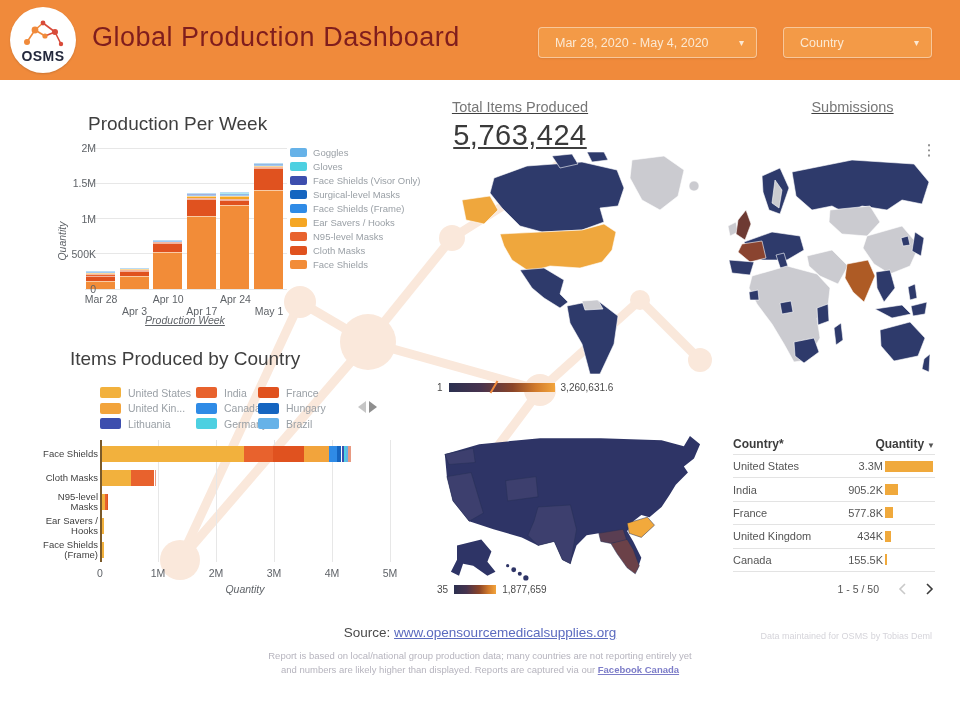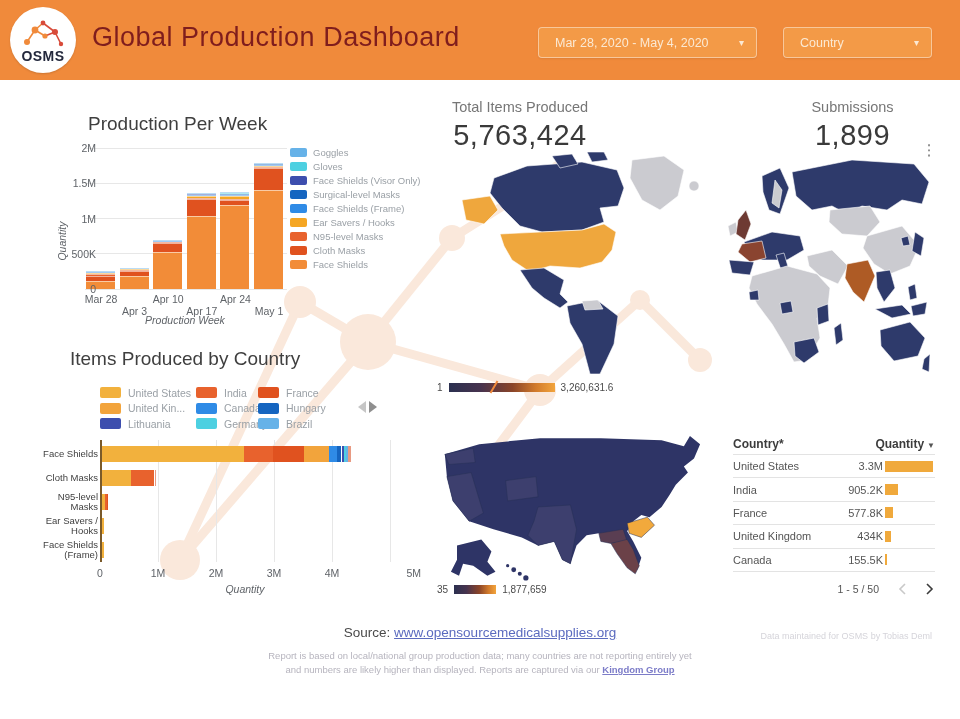--- a/index.html
+++ b/index.html
@@ -15,41 +15,41 @@
   .dropdown{position:absolute;top:27px;height:31px;background:#F39A47;border:1px solid rgba(255,255,255,.45);
             border-radius:4px;display:flex;align-items:center;justify-content:space-between;
             padding:0 12px 0 16px;box-sizing:border-box;color:#FBE9D3;font-size:12.5px;cursor:pointer;
             box-shadow:0 1px 2px rgba(0,0,0,.08);}
   .dd-date{left:538px;width:219px;}
   .dd-country{left:783px;width:149px;}
   .dd-caret{font-size:10px;color:#FBE9D3;margin-left:10px;}
   
   .watermark{position:absolute;left:0;top:80px;z-index:0;}
   
-  .stat{position:absolute;text-align:center;z-index:2;}
+  .stat{position:absolute;text-align:center;z-index:2;text-decoration:underline;}
   .stat-label{font-size:14.5px;color:#767676;}
   .stat-value{font-size:29px;color:#3a3a3a;margin-top:4px;letter-spacing:.5px;}
   .stat1{left:425px;top:99px;width:190px;}
   .stat2{left:630px;top:99px;width:155px;}
   .stat3{left:785px;top:99px;width:135px;}
   .kebab{position:absolute;left:920px;top:139px;width:18px;height:22px;font-size:15px;color:#777;
          text-align:center;line-height:22px;cursor:pointer;z-index:3;}
   
   .ppw-title{position:absolute;left:88px;top:113px;font-size:19px;color:#3f3f3f;z-index:2;}
   #ppw-chart{position:absolute;left:0px;top:140px;width:420px;height:195px;z-index:2;}
   #ppw-plot{position:absolute;left:85px;top:8px;width:202px;height:141px;}
   .ppw-grid{position:absolute;left:0;width:202px;height:1px;background:#e7e7e7;}
   .ppw-bar{position:absolute;bottom:0;width:29px;}
   .ppw-seg{position:absolute;width:29px;box-sizing:border-box;border-top:1px solid rgba(255,255,255,.55);}
   .ppw-ylab{position:absolute;right:324px;text-align:right;font-size:10.5px;color:#5f6368;width:40px;}
   .ppw-ylabel{position:absolute;left:32px;top:95px;transform:rotate(-90deg);transform-origin:center;
               font-size:10.5px;font-style:italic;color:#5f6368;width:60px;text-align:center;}
   .ppw-xlab{position:absolute;font-size:10.5px;color:#5f6368;width:40px;text-align:center;}
   .ppw-xlabel{position:absolute;left:105px;top:174px;width:160px;text-align:center;
-              font-size:10.5px;font-style:italic;color:#5f6368;}
+              font-size:10.5px;font-style:italic;color:#5f6368;text-decoration:underline;}
   #ppw-legend{position:absolute;left:290px;top:6px;}
   .lg-row{display:flex;align-items:center;height:13.9px;}
   .lg-swatch{width:17px;height:9px;border-radius:2px;margin-right:6px;flex:none;}
   .lg-label{font-size:9.5px;color:#9aa0a6;white-space:nowrap;}
   
   #world-map{position:absolute;left:432px;top:148px;z-index:1;cursor:pointer;}
   .map-legend{position:absolute;display:flex;align-items:center;z-index:2;font-size:10px;color:#4a4a4a;}
   .wm-legend{left:437px;top:382px;}
   .grad{height:9px;background:linear-gradient(90deg,#2B3050 0%,#47334E 30%,#8A4428 60%,#D27B2C 82%,#F2A43C 100%);
         margin:0 6px;position:relative;}
@@ -167,21 +167,20 @@
       <span class="dd-caret">▾</span>
     </div>
   </div>
 
   <div class="stat stat1">
     <div class="stat-label">Total Items Produced</div>
     <div class="stat-value">5,763,424</div>
   </div>
   <div class="stat stat3">
     <div class="stat-label">Submissions</div>
-    <div class="stat-value">1,899</div>
   </div>
   <div class="kebab">⋮</div>
 
   <div class="ppw-title">Production Per Week</div>
   <div id="ppw-chart">
     <div class="ppw-ylabel">Quantity</div>
     <div id="ppw-yaxis"></div>
     <div id="ppw-plot">
         <div class="ppw-grid" style="top: 140.5px;"></div>
         <div class="ppw-grid" style="top: 105.25px;"></div>
@@ -454,21 +453,21 @@
           </div>
         </div>
       </div>
     <div id="ibc-xaxis"></div>
     <div class="ibc-xlabel">Quantity</div>
   <div class="ibc-xlab" style="left: 55px;">0</div>
       <div class="ibc-xlab" style="left: 113px;">1M</div>
       <div class="ibc-xlab" style="left: 171px;">2M</div>
       <div class="ibc-xlab" style="left: 229px;">3M</div>
       <div class="ibc-xlab" style="left: 287px;">4M</div>
-      <div class="ibc-xlab" style="left: 361px; text-align: right;">5M</div>
+      <div class="ibc-xlab" style="left: 345px;">5M</div>
     </div>
 
   <svg id="us-map" width="295" height="158" viewBox="0 0 290 156">
     <path class="us-navy" d="M16,26 L50,16 L110,10 L170,10 L230,12 L252,18 L258,8 L268,16 L262,30 L252,38 L256,44 L244,56 L238,66 L230,78 L218,88 L210,86 L202,92 L196,102 L202,112 L210,128 L206,140 L198,134 L192,116 L184,106 L168,104 L156,106 L146,116 L140,134 L132,130 L124,112 L108,116 L92,108 L64,100 L40,92 L24,72 L18,48 Z" fill="#2E3466"></path>
     <g stroke="#262F55" stroke-width="0.5">
       <path class="us-light" d="M18,48 L42,44 L54,84 L40,92 L24,72 Z" fill="#3D3F6E"></path>
       <path class="us-light" d="M16,26 L44,20 L46,34 L20,36 Z" fill="#3D3F6E"></path>
       <path class="us-light" d="M76,52 L106,48 L108,68 L78,72 Z" fill="#3D3F6E"></path>
       <path class="us-light" d="M108,78 L140,76 L146,100 L140,134 L132,130 L124,112 L108,116 L98,106 L104,92 Z" fill="#3D3F6E"></path>
       <path class="us-ga" d="M168,104 L192,100 L196,112 L180,114 L170,112 Z" fill="#5A3E52"></path>
@@ -549,17 +548,17 @@
     </div>
   </div>
 
   <div class="src-line">
     <span>Source:</span>
     <a href="#">www.opensourcemedicalsupplies.org</a>
   </div>
   <div class="disc" style="top:650px;">Report is based on local/national group production data; many countries are not reporting entirely yet</div>
   <div class="disc" style="top:664px;">
     <span>and numbers are likely higher than displayed. Reports are captured via our</span>
-    <b><a href="#">Kingdom Group</a></b>
+    <b><a href="#">Facebook Canada</a></b>
   </div>
   <div class="credit">Data maintained for OSMS by Tobias Deml</div>
 
 </div>
 
 </body></html>

